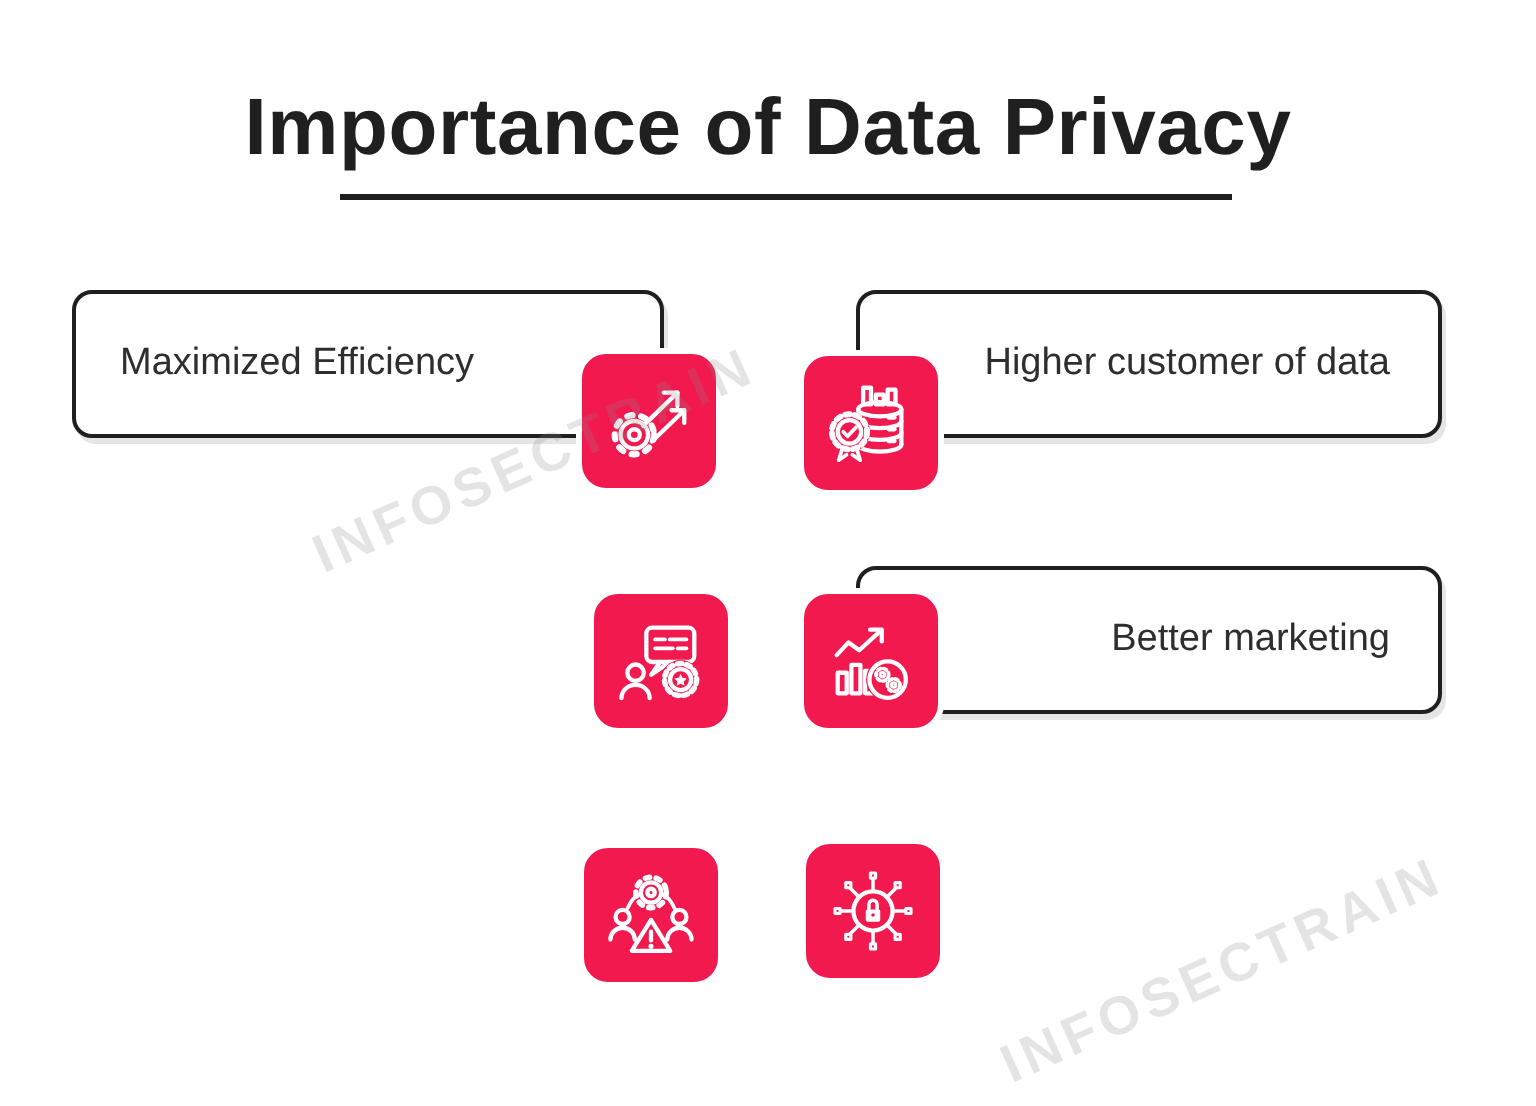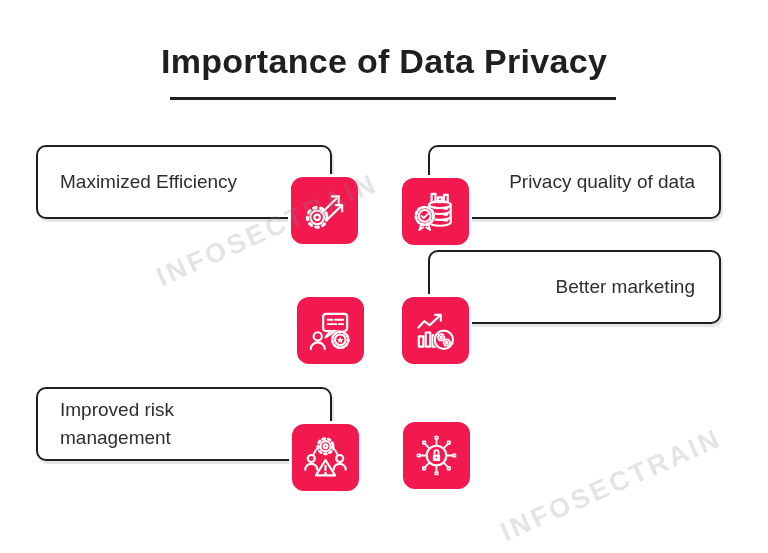--- a/index.html
+++ b/index.html
@@ -16,21 +16,21 @@
   }
   .canvas{
     position:relative;
     width:768px;height:553px;
     background:var(--background);
     overflow:hidden;
   }
   .title{
     position:absolute;top:42px;left:0;width:100%;
     text-align:center;
-    font-size:34px;font-weight:700;color:var(--outline);
+    font-size:40px;font-weight:700;color:var(--outline);
     letter-spacing:.3px;
   }
   .title-underline{
     position:absolute;top:97px;left:170px;width:446px;height:3px;
     background:var(--outline);
   }
   .card{
     position:absolute;height:74px;
     background:#fff;
     border:2.5px solid var(--outline);
@@ -74,30 +74,27 @@
 
 <div class="canvas">
 
   <div class="title">Importance of Data Privacy</div>
   <div class="title-underline"></div>
 
   <div class="card left" style="top:145px">
     <div class="card-label">Maximized Efficiency</div>
   </div>
   <div class="card right" style="top:145px">
-    <div class="card-label">Privacy quality of data</div>
-  </div>
-
-  <div class="card right" style="top:250px">
+    <div class="card-label">Higher customer of data</div>
+  </div>
+
+  <div class="card right" style="top:283px">
     <div class="card-label">Better marketing</div>
   </div>
 
-  <div class="card left" style="top:387px">
-    <div class="card-label">Improved risk management</div>
-  </div>
 
   <div class="icon-tile" style="left:288px;top:174px">
     <svg viewBox="0 0 48 48">
       <circle cx="16.5" cy="31" r="10" style="stroke-width:3.2;stroke-dasharray:2.6 4.6"></circle>
       <circle cx="16.5" cy="31" r="7"></circle>
       <circle cx="16.5" cy="31" r="2.8"></circle>
       <path d="M21 26.5 L38.5 9.5"></path>
       <path d="M31.5 9.5 H38.5 V16.5"></path>
       <path d="M25.5 34.5 L42 18.5"></path>
       <path d="M35.5 18.5 H42 V25"></path>

